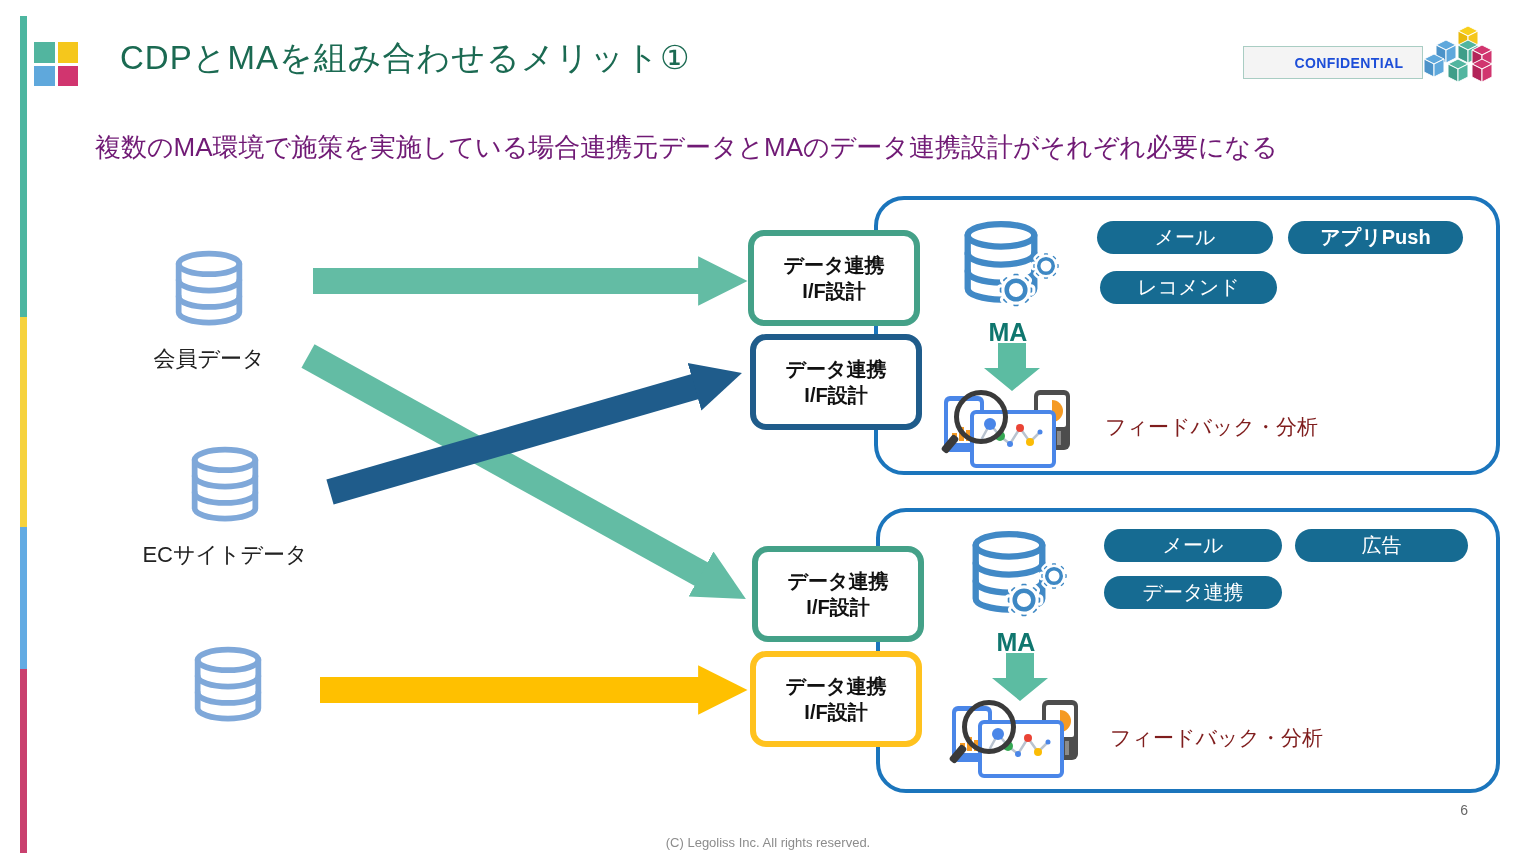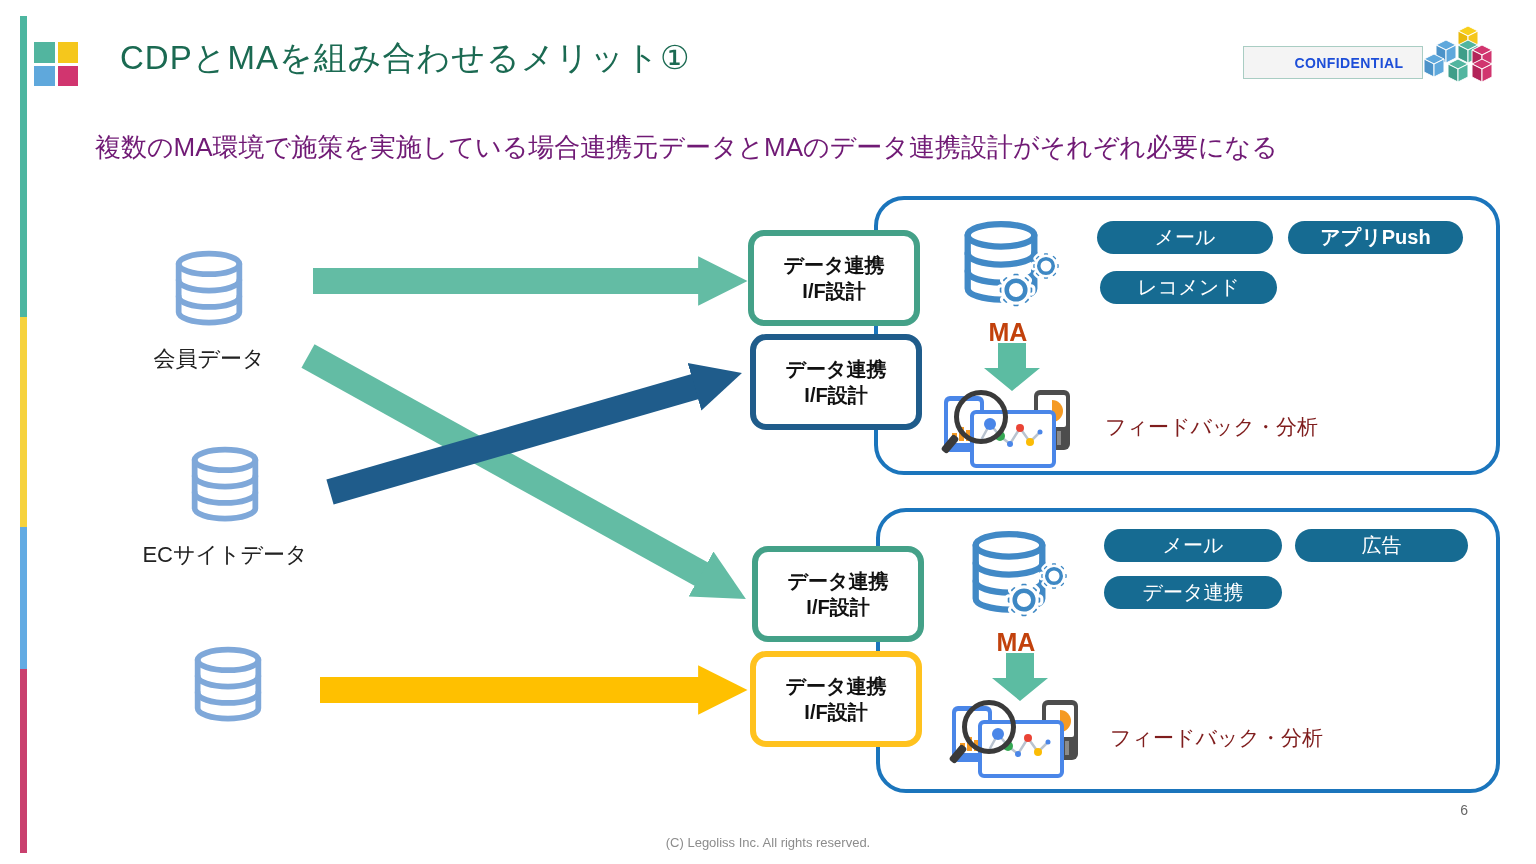--- a/index.html
+++ b/index.html
@@ -46,21 +46,21 @@
   .if-yellow{border:6px solid #ffc21e;}
   .if-1{left:748px;top:230px;} .if-2{left:750px;top:334px;}
   .if-3{left:752px;top:546px;} .if-4{left:750px;top:651px;}
 
   
   .ma-container{border:4px solid #1b75bc;border-radius:30px;background:#fff;z-index:1;}
   .ma-c1{left:874px;top:196px;width:618px;height:271px;}
   .ma-c2{left:876px;top:508px;width:616px;height:277px;}
 
   .ma-unit{width:140px;text-align:center;z-index:3;}
-  .ma-unit .ma-lbl{font-size:25px;font-weight:800;color:#c2410c;margin-top:0px;}
+  .ma-unit .ma-lbl{font-size:25px;font-weight:800;color:#0f766e;margin-top:0px;}
   .ma-u1{left:938px;top:218px;} .ma-u2{left:946px;top:528px;}
 
   .pill{background:#166b92;border-radius:18px;color:#fff;font-size:20px;z-index:3;
     display:flex;align-items:center;justify-content:center;height:33px;}
   .pl-1{left:1097px;top:221px;width:176px;} .pl-2{left:1288px;top:221px;width:175px;font-weight:bold;}
   .pl-3{left:1100px;top:271px;width:177px;}
   .pl-4{left:1104px;top:529px;width:178px;} .pl-5{left:1295px;top:529px;width:173px;}
   .pl-6{left:1104px;top:576px;width:178px;}
 
   .down-arrow{z-index:3;}

